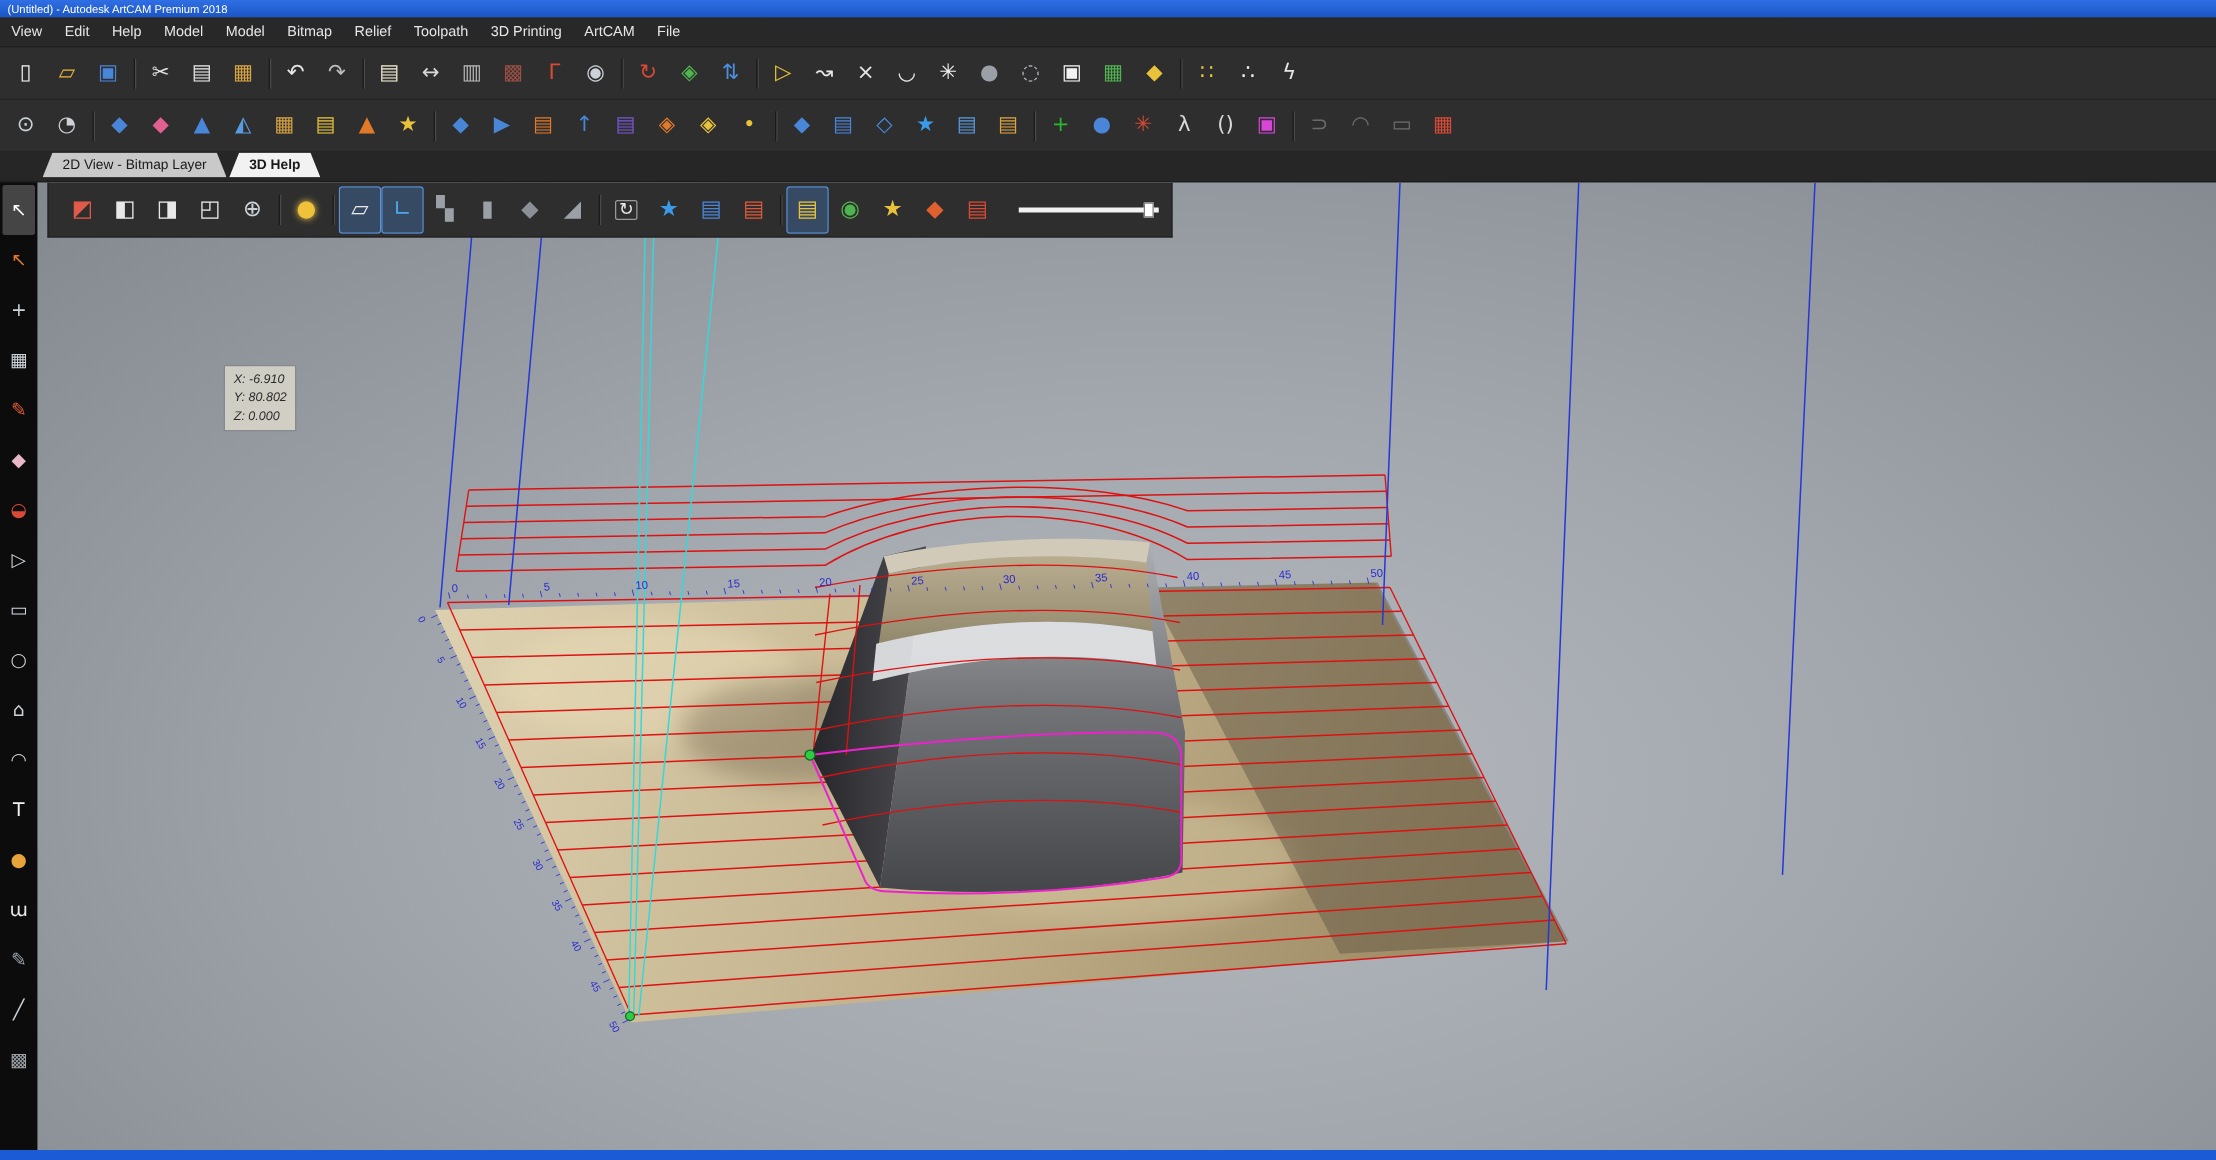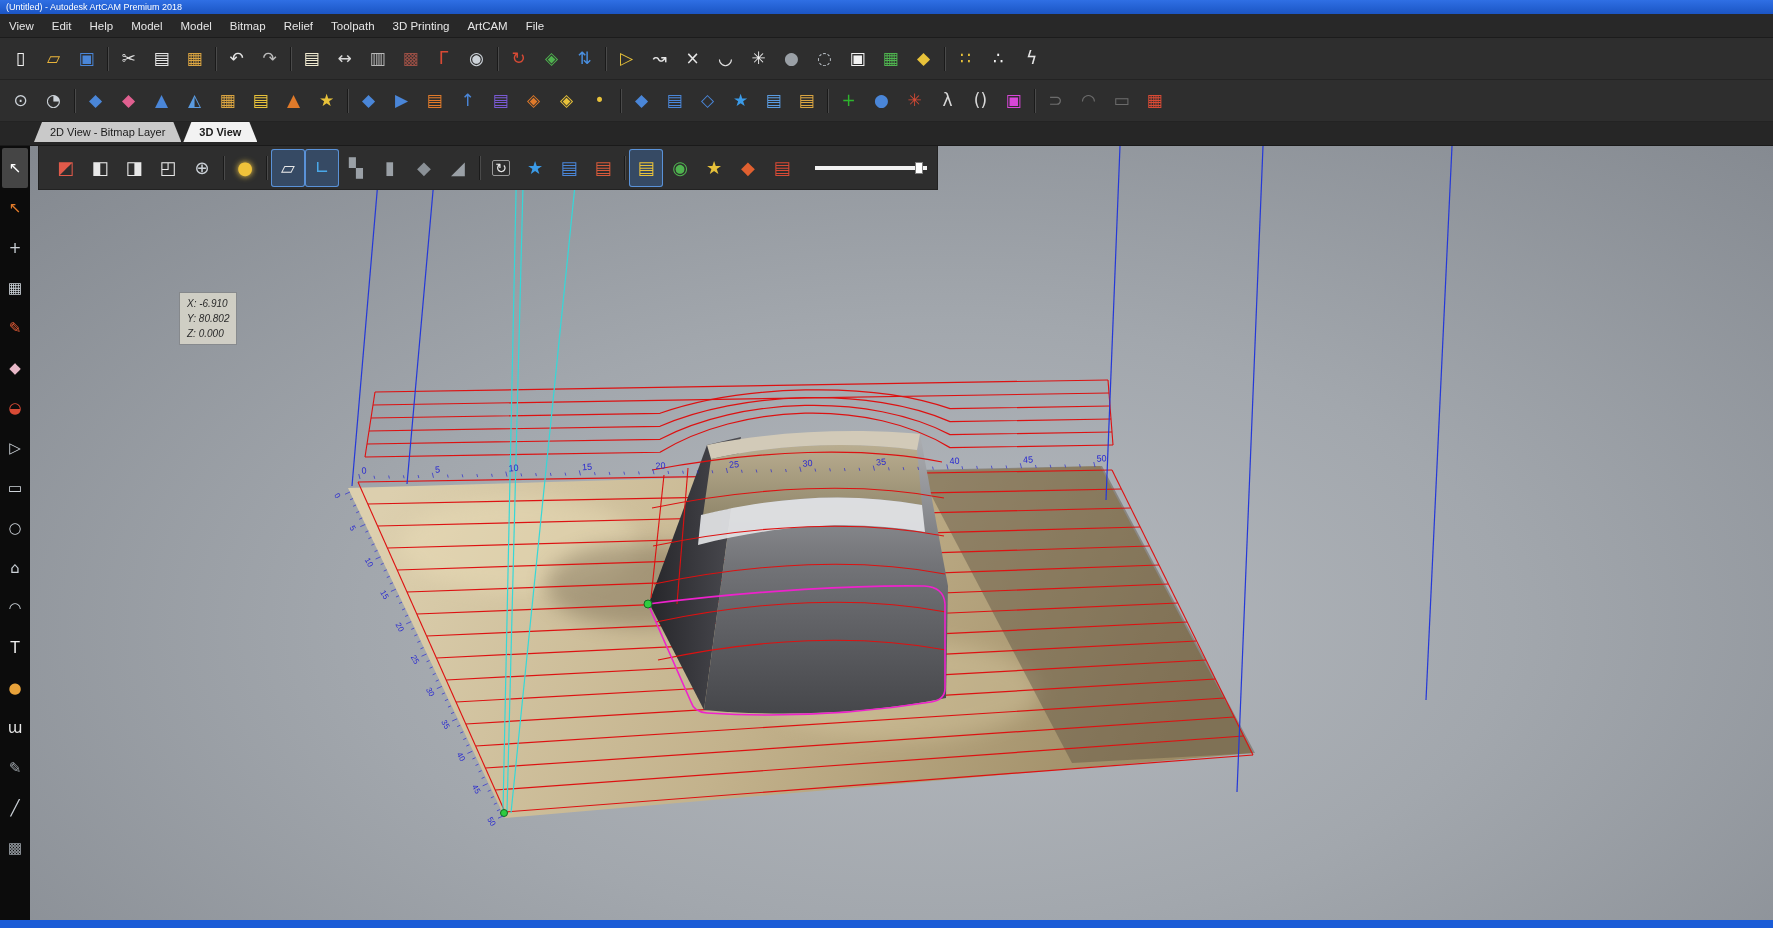--- a/index.html
+++ b/index.html
@@ -280,21 +280,21 @@
       <span class="tb-icon dim">
         <i class="g" style="color: rgb(200, 200, 200);">▭</i>
       </span>
       <span class="tb-icon">
         <i class="g" style="color: rgb(216, 74, 53);">▦</i>
       </span>
     </div>
 
   <div class="tabbar">
     <div class="tab">2D View - Bitmap Layer</div>
-    <div class="tab active">3D View</div>
+    <div class="tab active">3D Help</div>
   </div>
 
   <div class="main">
 
     <div class="side">
 
     <span class="side-icon active">
           <i class="g" style="color: rgb(255, 255, 255);">↖</i>
         </span>
         <span class="side-icon">

